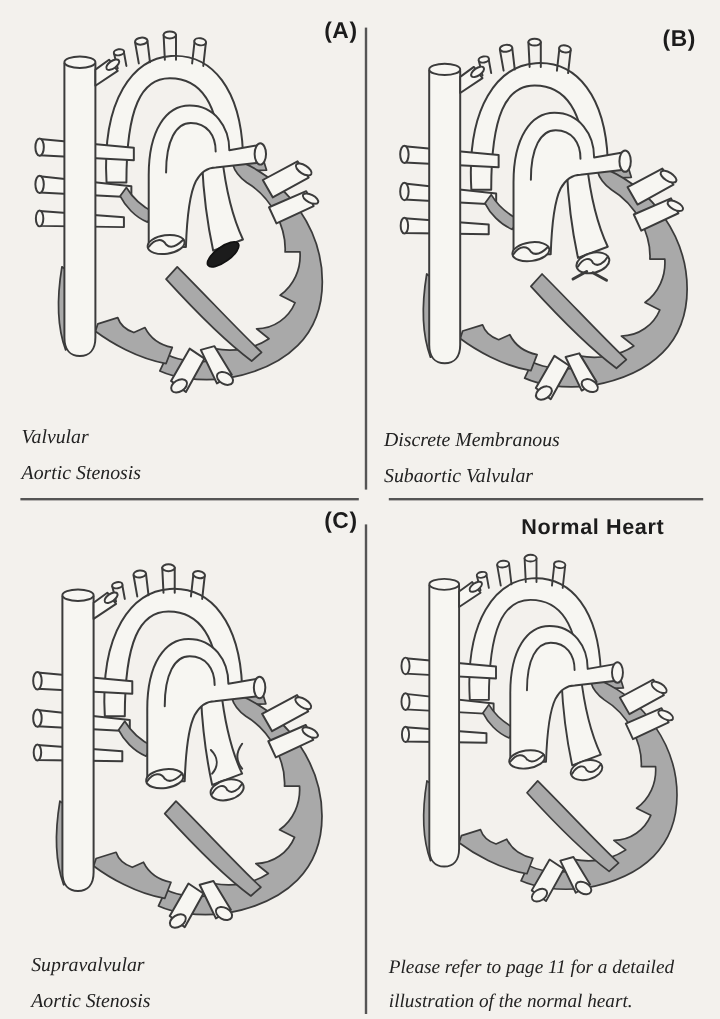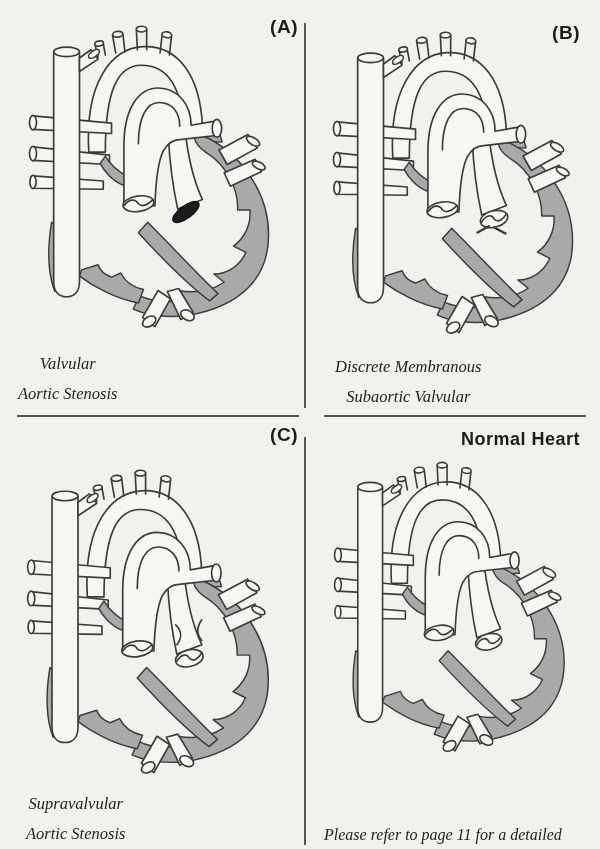--- a/index.html
+++ b/index.html
@@ -16,21 +16,21 @@
   .divider-h{position:absolute; height:2px; background:var(--divider);}
   .panel-header{
     position:absolute; color:var(--ink); font-weight:bold;
     font-size:19px; letter-spacing:.5px; text-align:right;
     font-family:"Liberation Sans", sans-serif;
   }
   .caption{
     position:absolute; color:#222; font-style:italic;
     font-family:"Liberation Serif", serif; font-size:16.5px; line-height:30px;
   }
-  .caption div{white-space:nowrap;text-align:center;}
+  .caption div{white-space:nowrap;}
   svg.heart{position:absolute; overflow:visible;}
   .wh{fill:var(--paper2); stroke:var(--line); stroke-width:1.6; stroke-linejoin:round;}
   .gy{fill:var(--wall); stroke:var(--line); stroke-width:1.4; stroke-linejoin:round;}
   .ln{fill:none; stroke:var(--line); stroke-width:1.6; stroke-linecap:round;}
   .dk{fill:var(--ink); stroke:#111; stroke-width:1.4;}
   #defs-svg{position:absolute; width:0; height:0; overflow:hidden;}
 </style>
 </head>
 <body>
 
@@ -119,38 +119,39 @@
     <div>Valvular</div>
     <div>Aortic Stenosis</div>
   </div>
 
   <div class="panel-header" style="left:512px; top:22px; width:68px;">(B)</div>
   <svg class="heart" viewBox="0 0 260 300" style="left:326px; top:32px; width:270px; height:310px;">
     <use href="#heart-base"></use>
     <use href="#valve-aortic-open"></use>
     <use href="#subaortic-membrane"></use>
   </svg>
-  <div class="caption" style="left:320px; top:352px;margin-left:15px;">
+  <div class="caption" style="left:320px; top:352px;">
     <div>Discrete Membranous</div>
     <div>Subaortic Valvular</div>
   </div>
 
   <div class="panel-header" style="left:230px; top:424px; width:68px;">(C)</div>
   <svg class="heart" viewBox="0 0 260 300" style="left:20px; top:470px; width:272px; height:312px;">
     <use href="#heart-base"></use>
     <use href="#valve-aortic-open"></use>
     <use href="#supravalvular-pinch"></use>
   </svg>
   <div class="caption" style="left:26px; top:789px;">
     <div>Supravalvular</div>
     <div>Aortic Stenosis</div>
   </div>
 
-  <div class="panel-header" style="left:408px; top:429px; width:172px; font-size:18px;">Normal Heart</div>
+  <div class="panel-header" style="left:408px; top:429px; width:172px; font-size:18px;text-align:center;">Normal Heart</div>
   <svg class="heart" viewBox="0 0 260 300" style="left:328px; top:462px; width:258px; height:298px;">
     <use href="#heart-base"></use>
     <use href="#valve-aortic-open"></use>
   </svg>
-  <div class="caption" style="left:324px; top:793px; font-size:16px; line-height:28px;margin-top:28px;">
+  <div class="caption" style="left:324px; top:793px; font-size:16px; line-height:28px;">
     <div>Please refer to page 11 for a detailed</div>
+    <div>illustration of the normal heart.</div>
   </div>
 
 </div>
 
 </body></html>

